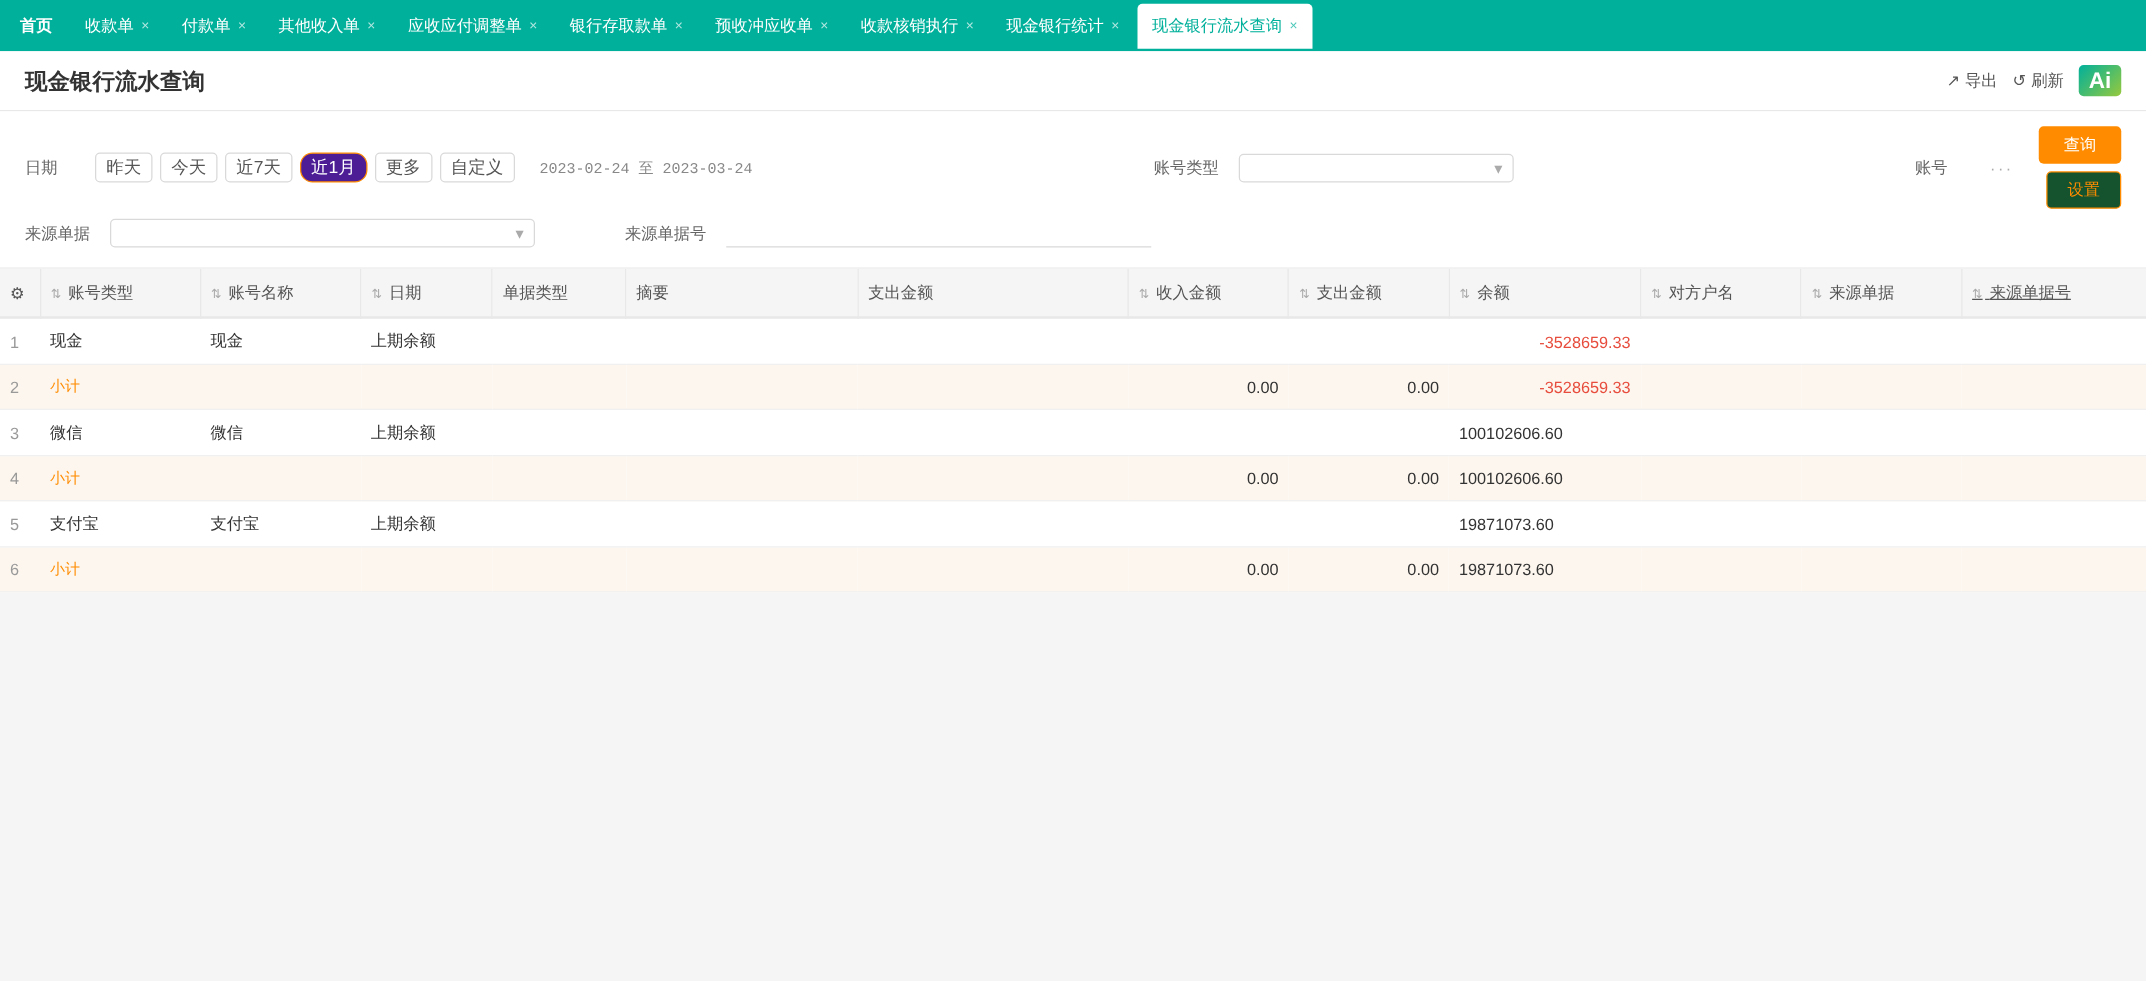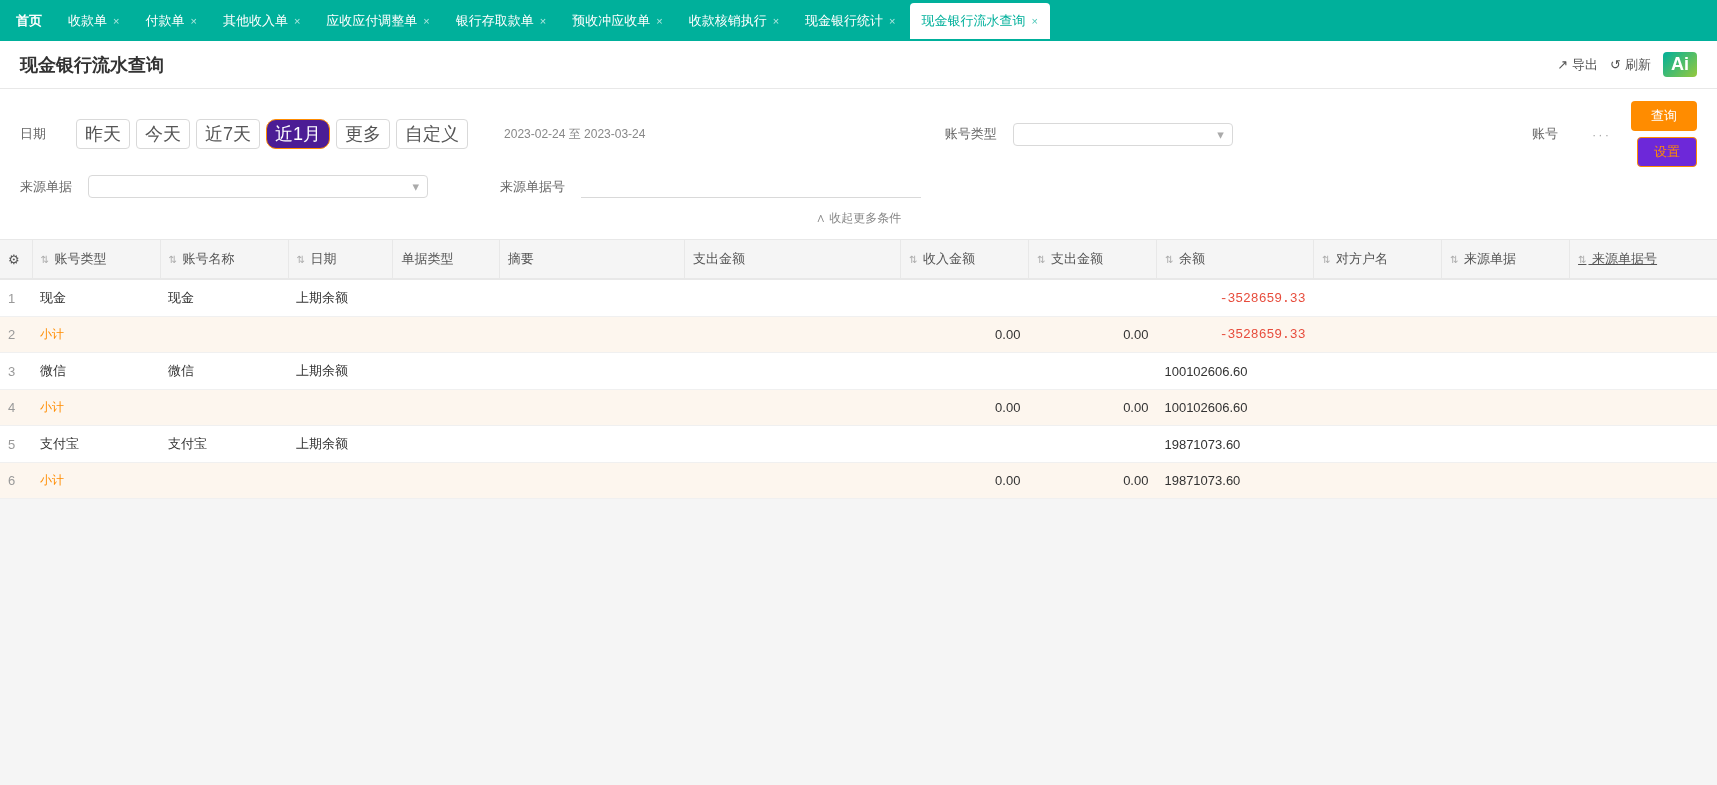--- a/index.html
+++ b/index.html
@@ -90,34 +90,35 @@
     .filter-date-btns {
       display: flex;
       align-items: center;
       gap: 6px;
     }
     .date-btn {
       padding: 2px 8px;
       border: 1px solid #d9d9d9;
       border-radius: 4px;
       cursor: pointer;
-      font-size: 18px;
+      font-size: 14px;
       background: #fff;
       color: #555;
     }
     .date-btn.active {
       background: #4c1d95;
       color: #fff;
       border-color: #ff8c00;
       border-radius: 10px;
     }
     .date-range {
       color: #888;
       font-size: 12px;
-      margin-left: 20px;
+      margin-left: 4px;
+      font-family: Liberation Mono, monospace;
     }
     .filter-select {
       display: flex;
       align-items: center;
       border: 1px solid #d9d9d9;
       border-radius: 4px;
       padding: 3px 8px;
       min-width: 200px;
       background: #fff;
       cursor: pointer;
@@ -143,21 +144,21 @@
       color: #fff;
       border: none;
       border-radius: 4px;
       padding: 6px 20px;
       cursor: pointer;
       font-size: 13px;
     }
     .settings-btn {
       border: 1px solid #ff8c00;
       color: #ff8c00;
-      background: #6d28d9;
+      background: #14532d;
       border-radius: 4px;
       padding: 5px 16px;
       cursor: pointer;
       font-size: 13px;
     }
     .collapse-bar {
       text-align: center;
       color: #888;
       font-size: 12px;
       cursor: pointer;
@@ -192,21 +193,21 @@
     thead th .sort-icon { color: #aaa; font-size: 10px; margin-right: 2px; }
 
     tbody tr { border-bottom: 1px solid #f0f0f0; }
     tbody tr.subtotal { background: #fdf6ee; }
     tbody td {
       padding: 9px 8px;
       color: #333;
       white-space: nowrap;
     }
     tbody td.number { text-align: right; }
-    tbody td.negative { color: #e74c3c; text-align: right; font-family: Liberation Mono, monospace; }
+    tbody td.negative { color: #e74c3c; text-align: right; }
     tbody td.positive { color: #333; text-align: left; }
 
     .row-num { color: #999; }
 
     .filter-right-group {
       display: flex;
       flex-direction: column;
       gap: 6px;
       align-items: flex-end;
     }
@@ -291,24 +292,20 @@
       <span>&nbsp;</span>
       <span class="arrow">▾</span>
     </div>
 
     <div style="width:40px;"></div>
 
     <span class="filter-label" style="white-space:nowrap;min-width:60px;">来源单据号</span>
     <input class="filter-input" style="min-width: 340px;">
   </div>
 
-  <div class="collapse-bar">
-    <span>∧</span>
-    <span>收起更多条件</span>
-  </div>
 </div>
 
 <div class="table-container">
   <table>
     <thead>
       <tr>
         <th style="width:32px;">
           <span>⚙</span>
         </th>
         <th>

